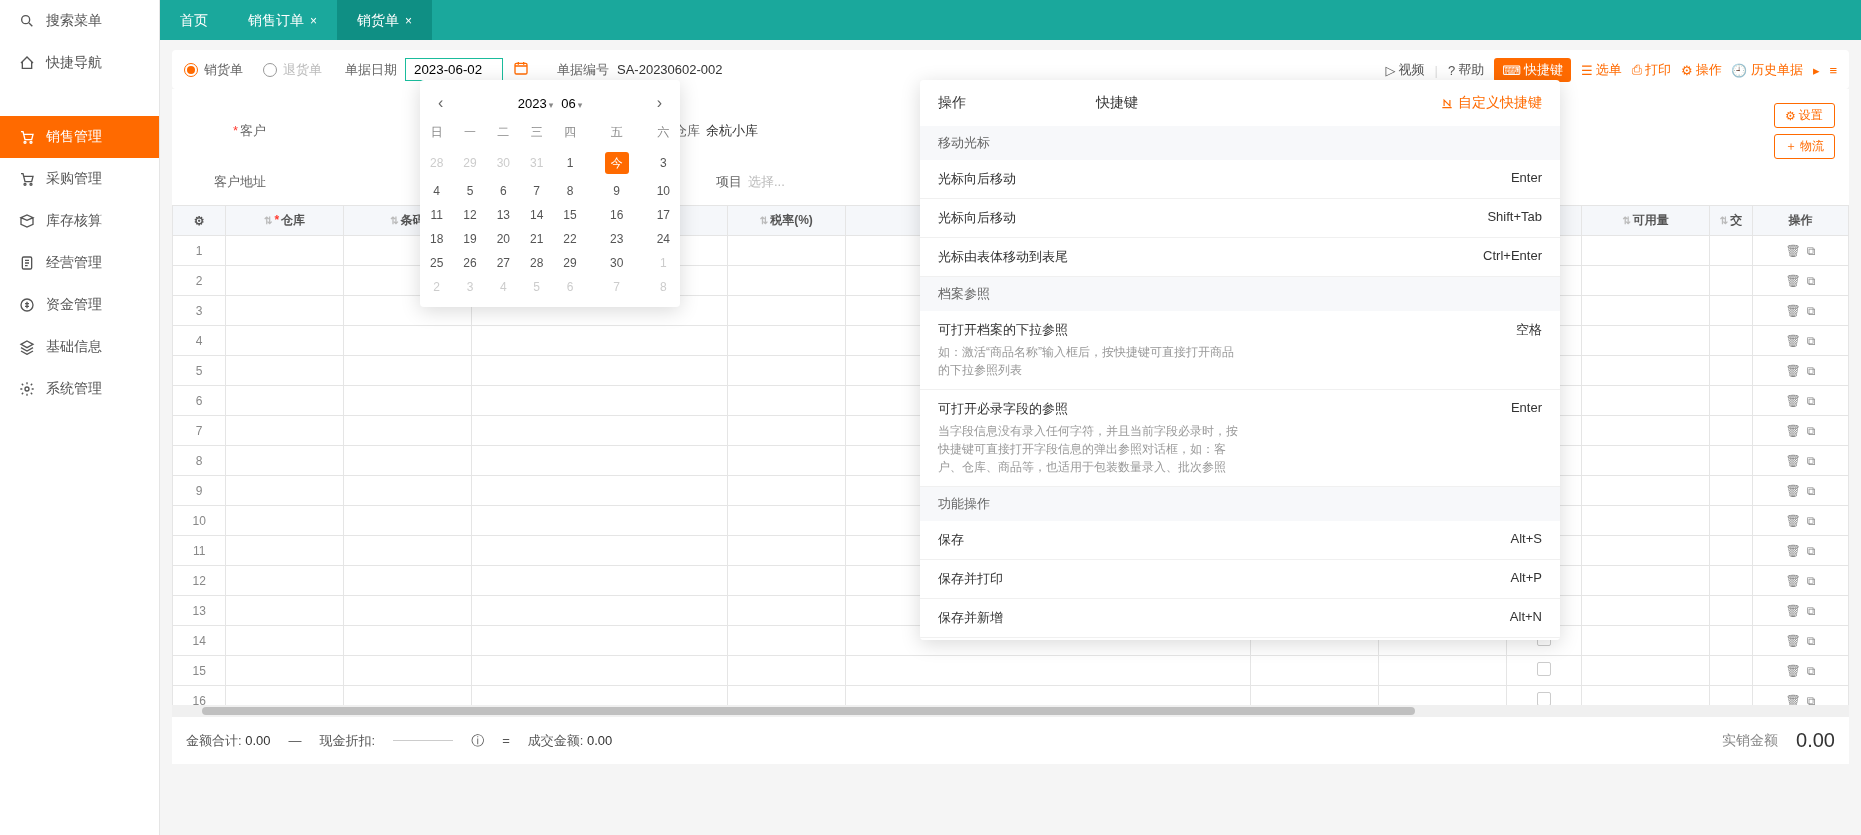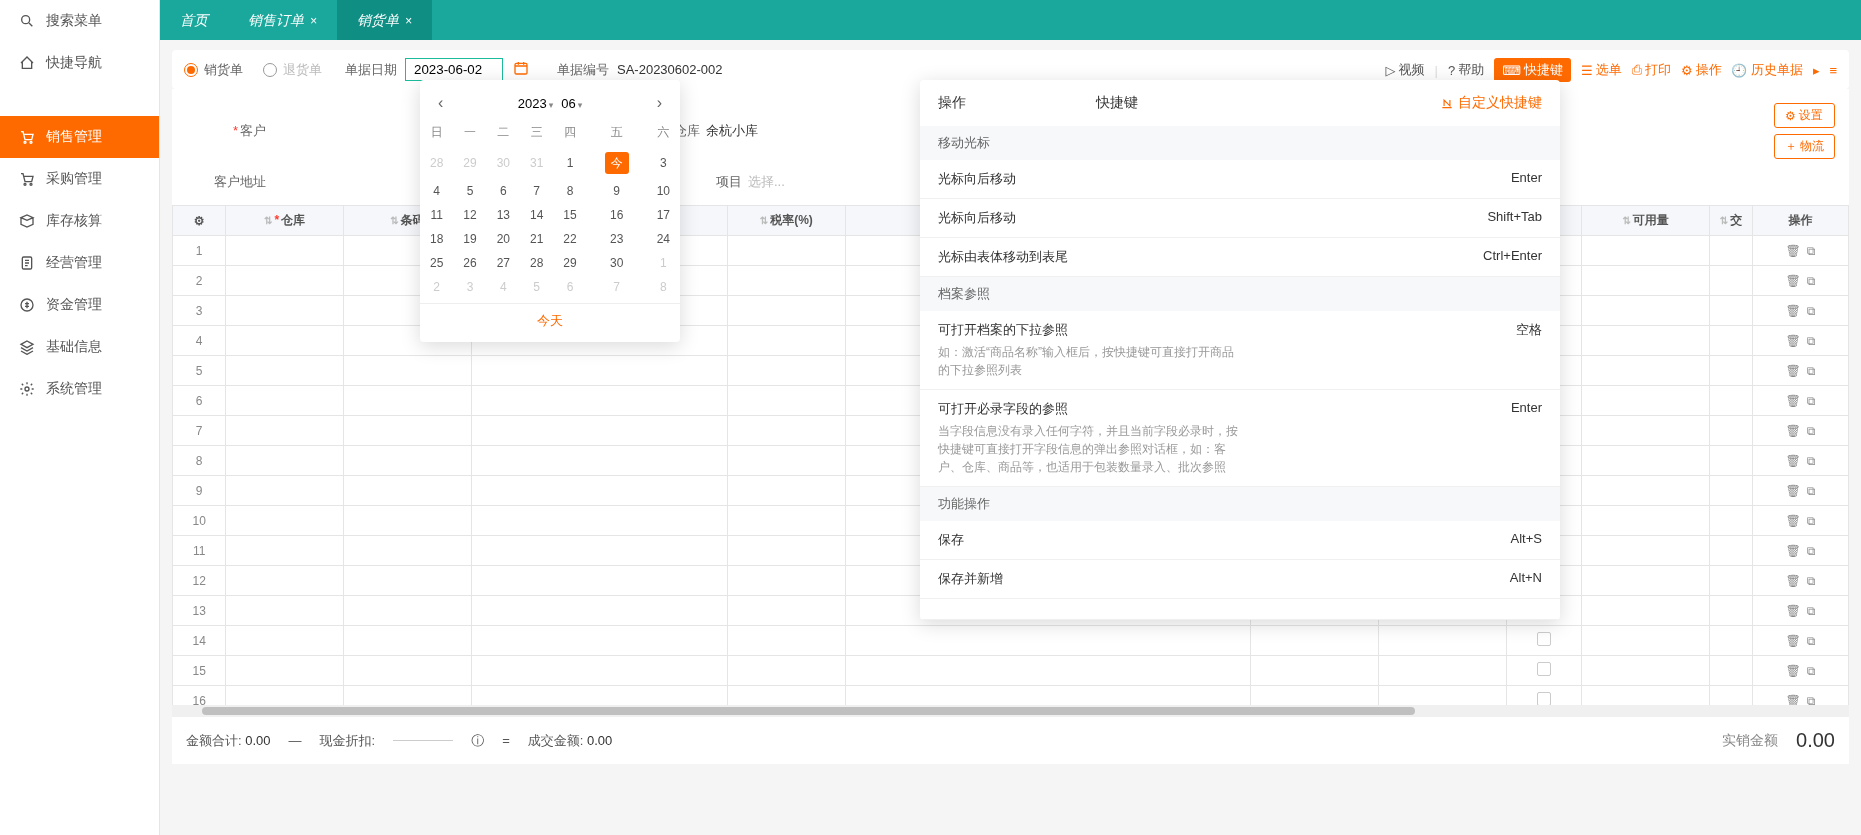--- a/index.html
+++ b/index.html
@@ -7,21 +7,21 @@
 
 
 .sidebar { position: absolute; left: 0; top: 0; width: 160px; height: 835px; background: #fff; border-right: 1px solid #e5e5e5; }
 .sidebar-item { display: flex; align-items: center; padding: 12px 18px; cursor: pointer; color: #555; font-size: 14px; }
 .sidebar-item.active { background: #ff6a00; color: #fff; margin-top: 32px; }
 .sidebar-item .icon { width: 18px; height: 18px; margin-right: 10px; display: inline-flex; align-items: center; justify-content: center; }
 .sidebar-item .icon svg { width: 16px; height: 16px; }
 
 
 .topbar { position: absolute; left: 160px; top: 0; right: 0; height: 40px; background: #1aa89c; display: flex; align-items: center; }
-.topbar .tab { padding: 0 20px; height: 40px; line-height: 40px; color: #fff; font-size: 14px; cursor: pointer; position: relative; font-style: italic; }
+.topbar .tab { padding: 0 20px; height: 40px; line-height: 40px; color: #fff; font-size: 14px; cursor: pointer; position: relative; }
 .topbar .tab.active { background: #0f8f84; }
 .topbar .tab .close { margin-left: 6px; font-size: 12px; }
 
 
 .main { position: absolute; left: 160px; top: 40px; right: 0; bottom: 0; background: #f5f5f5; padding: 10px 12px; overflow: hidden; }
 
 
 .filter-row { display: flex; align-items: center; gap: 8px; background: #fff; padding: 8px 12px; border-radius: 4px; position: relative; }
 .filter-row .radio-group { display: flex; align-items: center; gap: 6px; margin-right: 15px; }
 .filter-row .radio { width: 14px; height: 14px; border: 1px solid #999; border-radius: 50%; display: inline-block; position: relative; }
@@ -648,21 +648,20 @@
           <td class="other">2</td>
           <td class="other">3</td>
           <td class="other">4</td>
           <td class="other">5</td>
           <td class="other">6</td>
           <td class="other">7</td>
           <td class="other">8</td>
         </tr>
       </tbody>
   </table>
-  <div class="cal-foot">今天</div>
 </div>
 
 <div class="shortcut-panel">
   <div class="sp-head">
     <div class="sp-title">
       <span>操作</span>
       <span>快捷键</span>
     </div>
     <div class="sp-custom">
       <svg width="14" height="14" viewBox="0 0 24 24" fill="none" stroke="#ff6a00" stroke-width="2">
@@ -693,18 +692,22 @@
       <div class="sp-row">
         <div class="sp-op">可打开必录字段的参照<div class="sub">当字段信息没有录入任何字符，并且当前字段必录时，按快捷键可直接打开字段信息的弹出参照对话框，如：客户、仓库、商品等，也适用于包装数量录入、批次参照</div></div>
         <div class="sp-key">Enter</div>
       </div>
       <div class="sp-section">功能操作</div>
       <div class="sp-row">
         <div class="sp-op">保存</div>
         <div class="sp-key">Alt+S</div>
       </div>
       <div class="sp-row">
+        <div class="sp-op">保存并打印</div>
+        <div class="sp-key">Alt+P</div>
+      </div>
+      <div class="sp-row">
         <div class="sp-op">保存并新增</div>
         <div class="sp-key">Alt+N</div>
       </div>
       <div class="sp-row"></div>
     </div>
 </div>
 
 </body></html>

